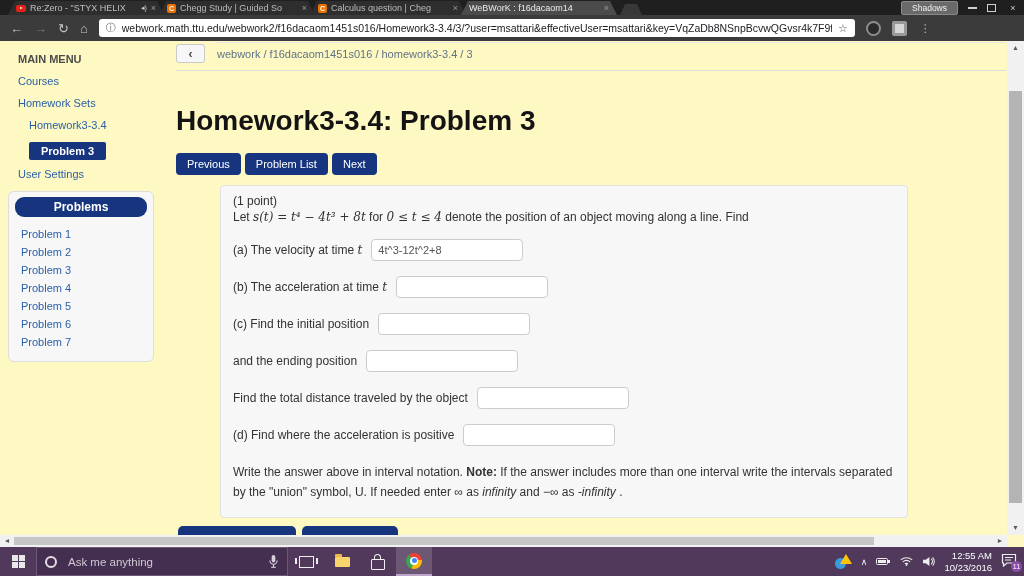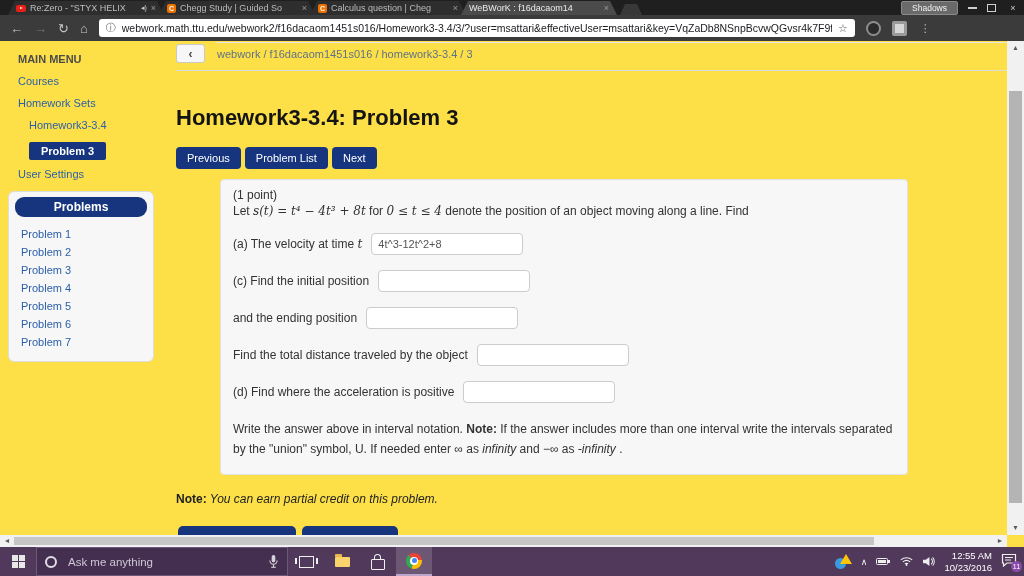--- a/index.html
+++ b/index.html
@@ -34,41 +34,41 @@
           padding:0 7px;gap:6px;font-size:10.5px;color:#202124;overflow:hidden;}
   .urlbar .info{color:#5f6368;font-size:10px;flex:0 0 auto;}
   .urlbar .url{flex:1;white-space:nowrap;overflow:hidden;}
   .urlbar .star{color:#5f6368;font-size:11px;flex:0 0 auto;}
   .ext-circle{width:15px;height:15px;border-radius:50%;background:#2b2b2b;border:2px solid #8d8d8d;box-sizing:border-box;}
   .ext-square{width:15px;height:15px;border-radius:2px;background:#9a9a9a;position:relative;}
   .ext-square::after{content:'';position:absolute;inset:3px;background:#d7d7d7;}
   .dots{color:#c4c4c4;font-size:11px;margin-left:2px;}
 
   
-  .page{position:absolute;top:41px;left:0;right:0;bottom:29px;background:#fde047;overflow:hidden;text-decoration:underline;}
+  .page{position:absolute;top:41px;left:0;right:0;bottom:29px;background:#fef9c3;overflow:hidden;text-decoration:underline;}
 
   .sidebar{position:absolute;left:0;top:0;width:176px;padding:12px 0 0 18px;box-sizing:border-box;}
   .main-menu{font-size:11px;font-weight:bold;color:#4c4c4c;margin-bottom:10px;}
   .side-link{font-size:11px;color:#2a5fa9;margin-bottom:10px;cursor:pointer;}
   .side-link.indent{margin-left:11px;}
   .side-active{display:inline-block;background:#16357e;color:#fff;font-size:11px;font-weight:bold;
                padding:3px 12px;border-radius:2px;margin:0 0 8px 11px;}
   .problems-panel{position:absolute;left:8px;top:150px;width:146px;background:#f7f7f7;
                   border:1px solid #ddd;border-radius:6px;padding:5px 6px 10px;box-sizing:border-box;}
   .problems-title{background:#16357e;color:#fff;font-size:12px;font-weight:bold;text-align:center;
                   border-radius:9px;padding:3px 16px;margin-bottom:8px;}
   .problem-link{font-size:11px;color:#2a5fa9;padding:3px 0 3px 6px;cursor:pointer;}
 
   .content{position:absolute;left:176px;top:0;width:830px;height:100%;}
   .crumb-bar{position:relative;display:flex;align-items:center;gap:12px;padding:3px 0 7px;border-bottom:1px solid #ddd;}
   .crumb-bar::before{content:'';position:absolute;top:1px;left:40px;right:0;border-top:1px solid #e6e6e6;}
   .back-btn{width:27px;height:17px;border:1px solid #c9c9c9;border-radius:3px;background:#f7f7f7;
             display:flex;align-items:center;justify-content:center;font-size:12px;color:#444;font-weight:bold;}
   .crumb{font-size:11px;color:#5f7287;}
-  h1{font-size:22px;font-weight:bold;color:#141414;margin:34px 0 16px;}
+  h1{font-size:28px;font-weight:bold;color:#141414;margin:34px 0 16px;}
   .navbtns{display:flex;gap:4px;margin-bottom:10px;}
   .navbtn{background:#16357e;color:#fff;font-size:11px;padding:5px 11px;border-radius:4px;border:none;}
   .problem-panel{width:688px;box-sizing:border-box;background:#f7f7f7;border:1px solid #e2e2e2;
                  border-radius:4px;padding:8px 12px 14px;font-size:12px;color:#333;margin-left:44px;}
   .math{font-family:"DejaVu Serif",serif;font-style:italic;}
   .statement{margin-top:2px;}
   .prow{display:flex;align-items:center;gap:9px;margin-top:15px;}
   .ans{height:20px;width:138px;border:1px solid #ccc;border-radius:4px;background:#fff;
        padding:0 6px;font-size:11px;color:#555;font-family:"Liberation Sans",sans-serif;}
   .interval-note{margin-top:17px;line-height:1.65;}
@@ -215,20 +215,24 @@
       <div>(1 point)</div>
       <div class="statement">
         <span>Let </span><span class="math">s(t) = t⁴ − 4t³ + 8t</span><span> for </span><span class="math">0 ≤ t ≤ 4</span><span> denote the position of an object moving along a line. Find</span>
       </div>
 
       <div class="prow">
         <span><span>(a) The velocity at time </span><span class="math">t</span></span>
         <input class="ans" value="4t^3-12t^2+8" style="">
       </div>
 
+      <div class="prow">
+        <span><span>(b) The acceleration at time </span><span class="math">t</span></span>
+        <input class="ans" value="" style="">
+      </div>
 
       <div class="prow">
         <span>(c) Find the initial position</span>
         <input class="ans" value="" style="">
       </div>
 
       <div class="prow">
         <span>and the ending position</span>
         <input class="ans" value="" style="">
       </div>

